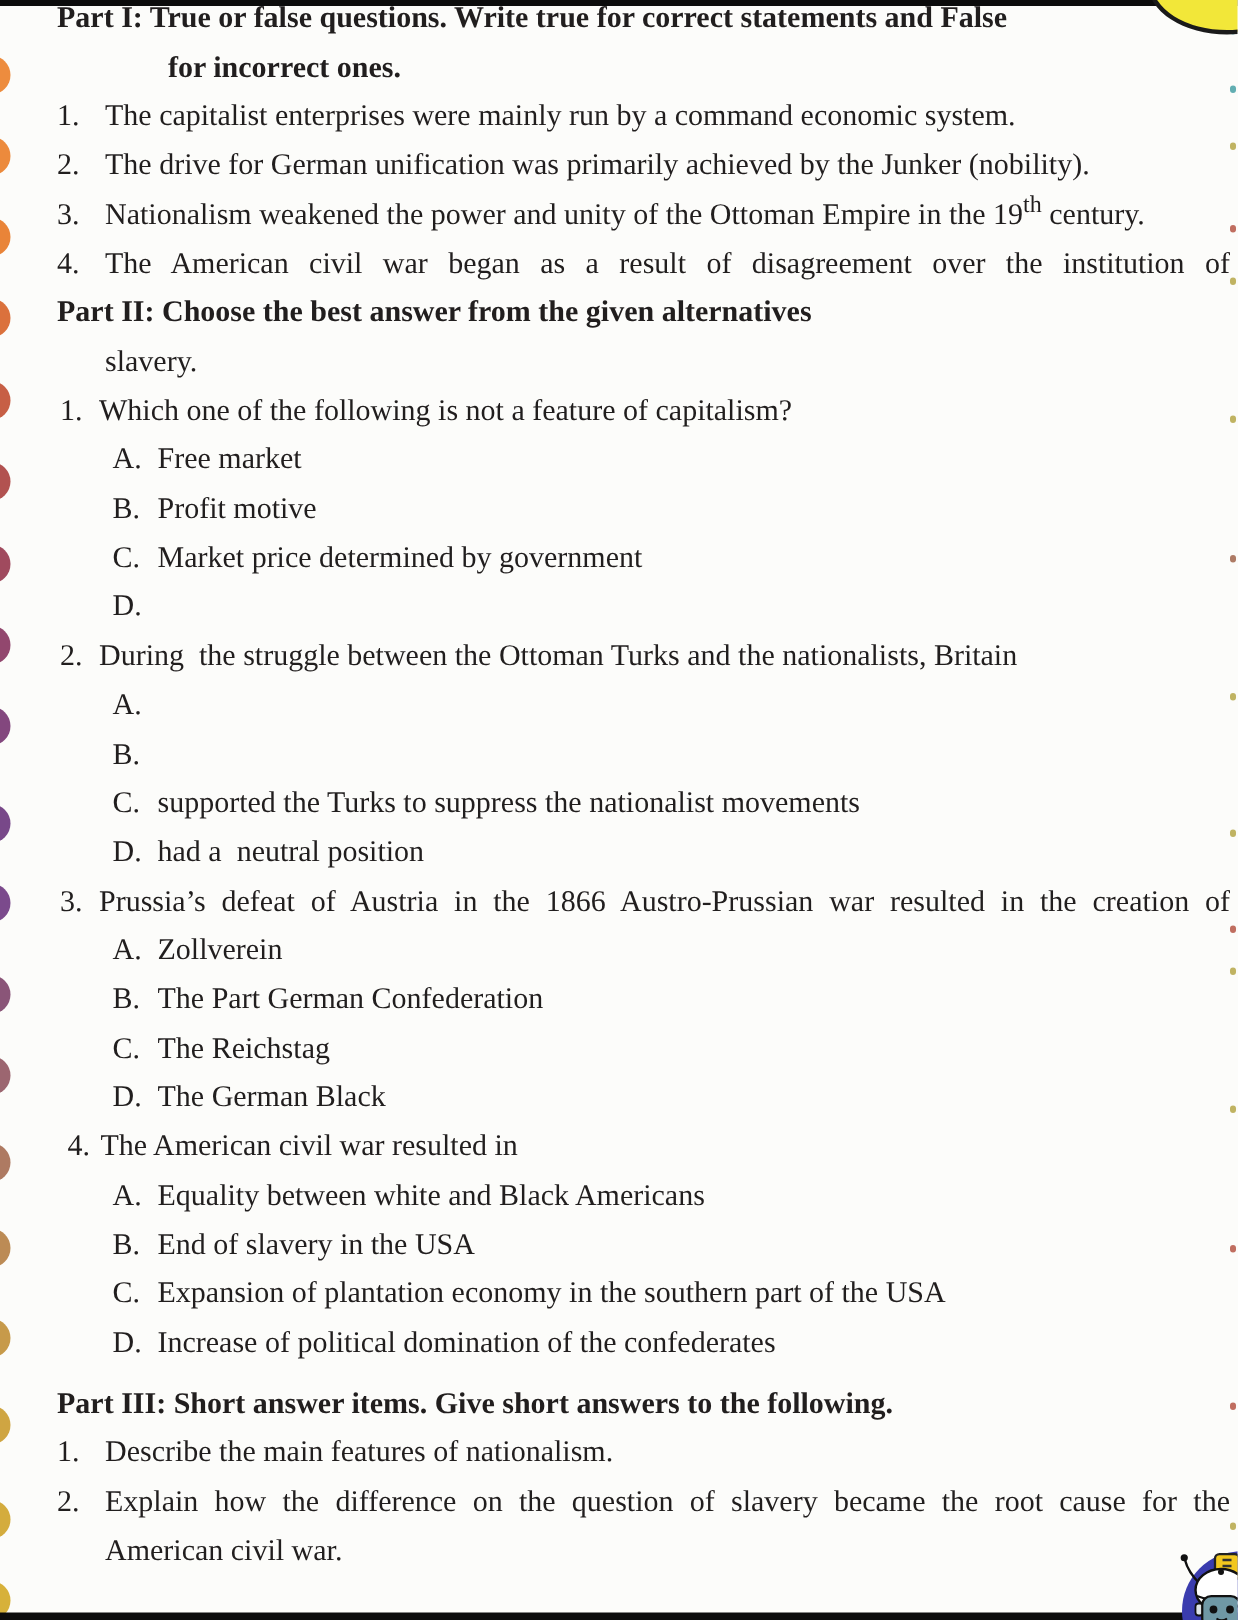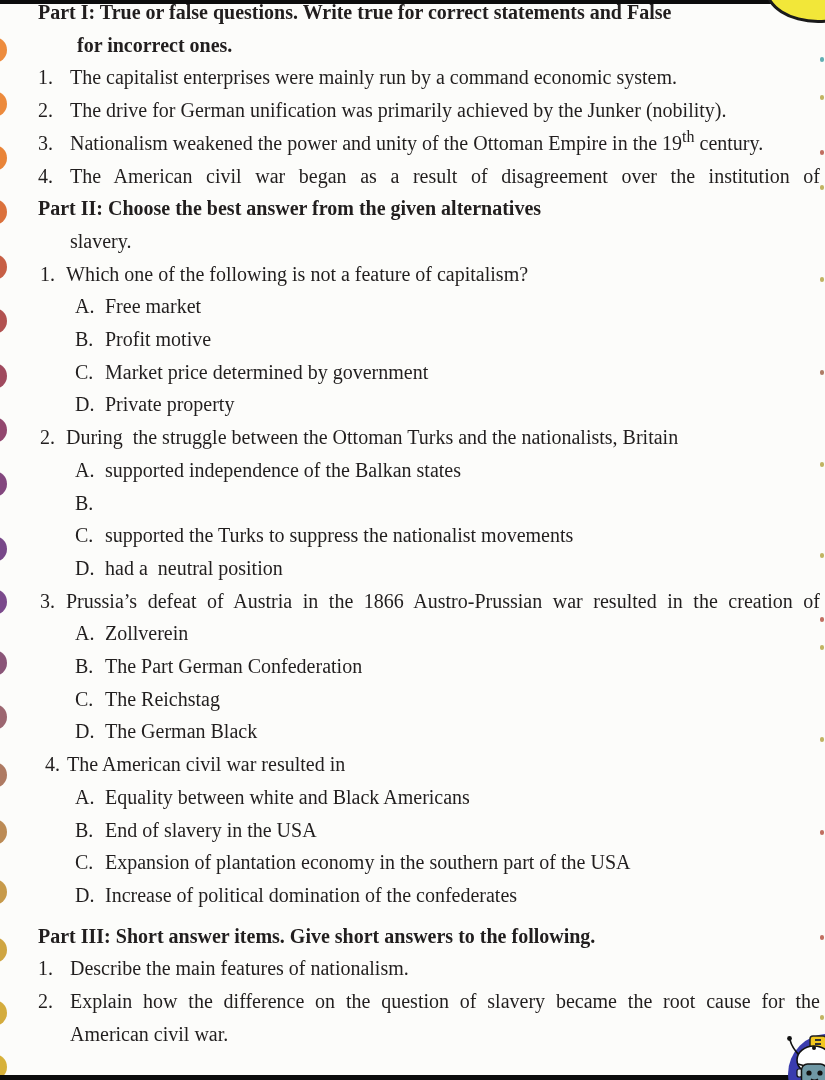--- a/index.html
+++ b/index.html
@@ -27,21 +27,21 @@
   
   .doc{position:absolute;left:0;top:-4px;width:825px;z-index:2;}
   .row{display:flex;line-height:32.7px;font-size:20px;}
   .bold{font-weight:700;}
   .txt{white-space:pre-wrap;}
   .fill{flex:1 1 auto;padding-right:5px;}
   .jl{text-align:justify;text-align-last:justify;}
   sup{font-size:16px;line-height:0;vertical-align:super;}
   
   .ind-h1{padding-left:38px;}
-  .ind-h1b{padding-left:77px;}
+  .ind-h1b{padding-left:112px;}
   .n1{margin-left:38px;width:32px;flex:0 0 auto;}
   .nq{margin-left:40px;width:26px;flex:0 0 auto;}
   .nq4{margin-left:45px;width:22px;flex:0 0 auto;}
   .nopt{margin-left:75px;width:30px;flex:0 0 auto;}
   .mt8{margin-top:8px;}
 </style>
 </head>
 <body>
 
 <div class="edge-bar top" style="background: rgb(12, 12, 12);"></div>
@@ -148,30 +148,28 @@
   <div class="row">
     <span class="nopt">B.</span>
     <span class="txt fill">Profit motive</span>
   </div>
   <div class="row">
     <span class="nopt">C.</span>
     <span class="txt fill">Market price determined by government</span>
   </div>
   <div class="row">
     <span class="nopt">D.</span>
-    <span class="txt fill">Private property</span>
   </div>
 
   <div class="row">
     <span class="nq">2.</span>
     <span class="txt fill">During  the struggle between the Ottoman Turks and the nationalists, Britain</span>
   </div>
   <div class="row">
     <span class="nopt">A.</span>
-    <span class="txt fill">supported independence of the Balkan states</span>
   </div>
   <div class="row">
     <span class="nopt">B.</span>
   </div>
   <div class="row">
     <span class="nopt">C.</span>
     <span class="txt fill">supported the Turks to suppress the nationalist movements</span>
   </div>
   <div class="row">
     <span class="nopt">D.</span>

